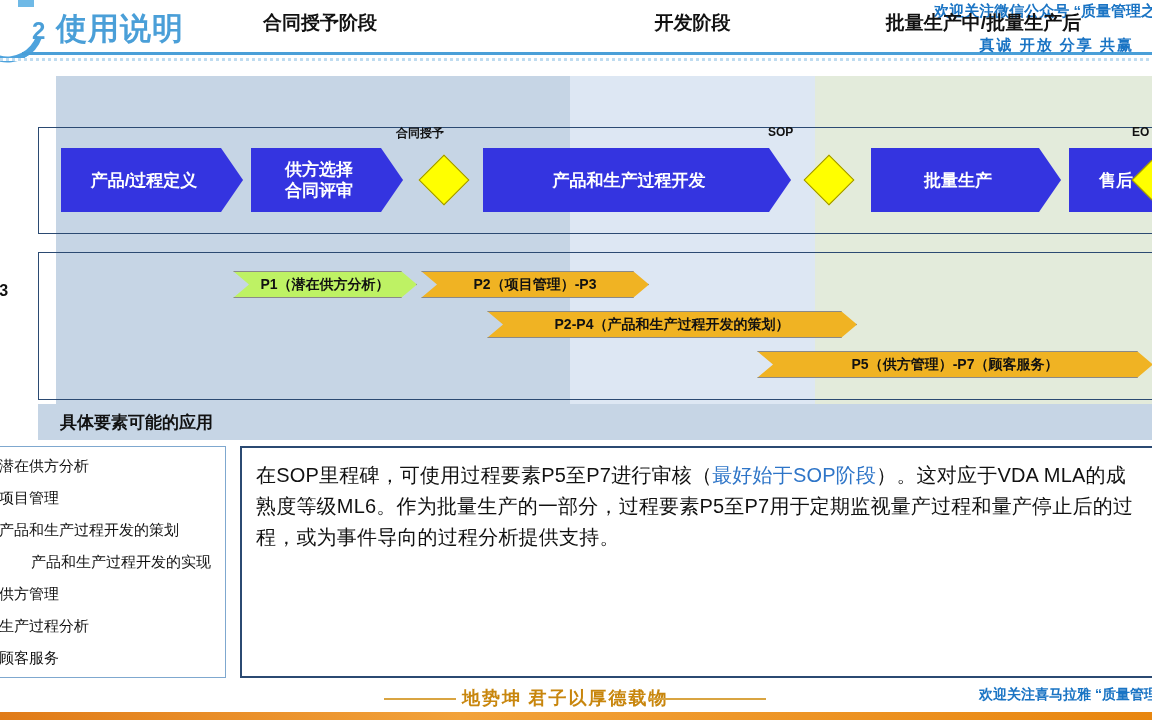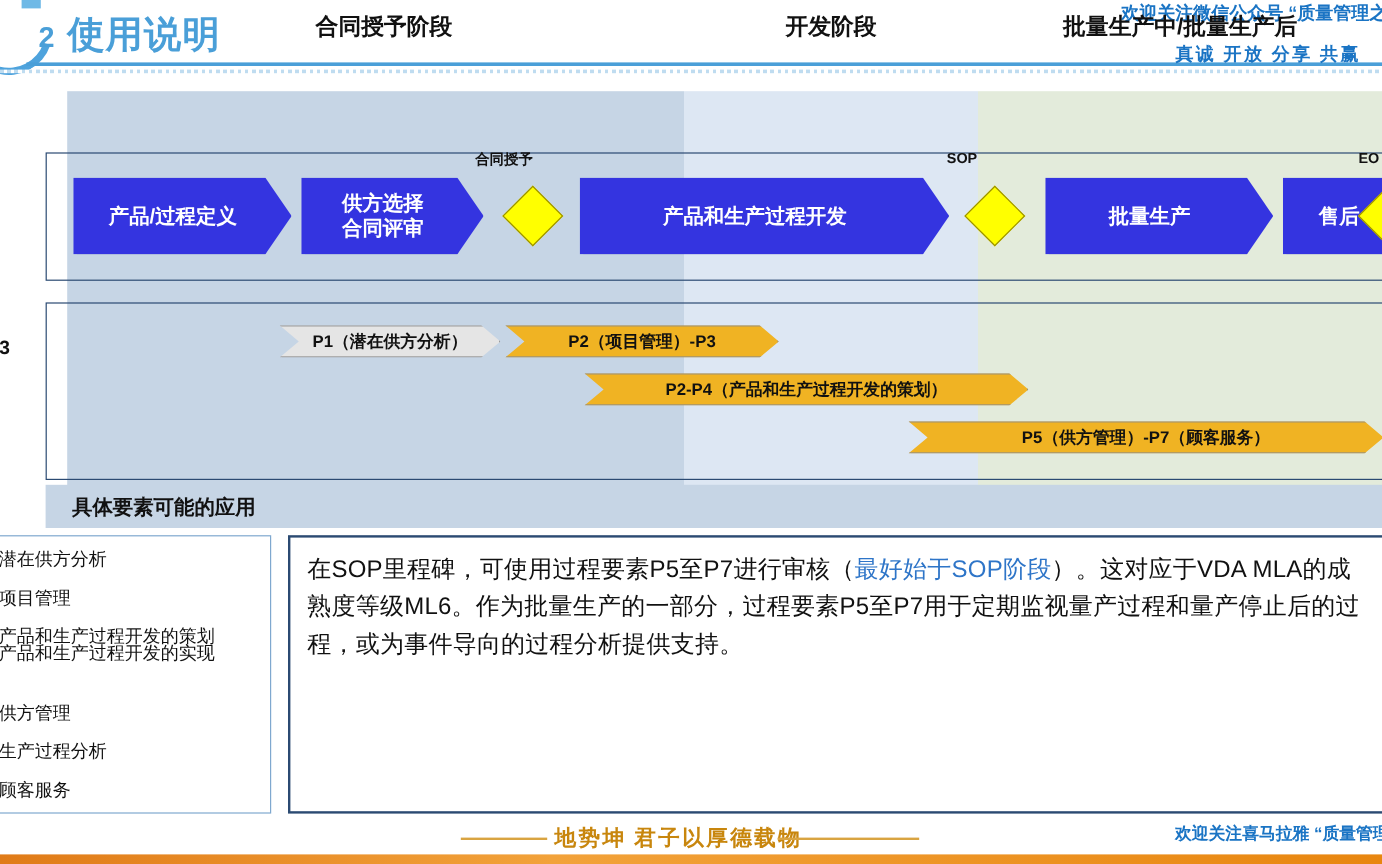--- a/index.html
+++ b/index.html
@@ -98,21 +98,21 @@
   }
   .pbar {
     position:absolute; height:27px;
     display:flex; align-items:center; justify-content:center;
     font-size:14px; font-weight:bold; color:#111; white-space:nowrap;
     border:1px solid #8a8a8a;
     clip-path: polygon(0 0, calc(100% - 16px) 0, 100% 50%, calc(100% - 16px) 100%, 0 100%, 16px 50%);
     box-shadow: 2px 2px 0 rgba(120,120,120,.3);
   }
   .pbar span { padding-left:10px; padding-right:10px; }
-  .pbar.yellow { background:#e5e5e5; }
+  .pbar.yellow { background:#bef264; }
   .pbar.amber  { background:#f0b323; }
 
   
   .row3 {
     position:absolute; left:38px; top:404px; width:1130px; height:36px;
     background:#c6d5e5;
   }
   .row3 .cap {
     position:absolute; left:22px; top:7px;
     font-size:17px; font-weight:bold; color:#111;
@@ -194,21 +194,21 @@
     </div>
 
     <div class="diamond" style="left:387px; top:34px;"></div>
     <div class="milestone-lbl" style="left:357px; top:-3px;">合同授予</div>
 
     <div class="chev" style="left:444px; top:20px; width:308px;">
       <span>产品和生产过程开发</span>
     </div>
 
     <div class="diamond" style="left:772px; top:34px;"></div>
-    <div class="milestone-lbl" style="left:750px; top:-3px;">SOP</div>
+    <div class="milestone-lbl" style="left:729px; top:-3px;">SOP</div>
 
     <div class="chev" style="left:832px; top:20px; width:190px;">
       <span>批量生产</span>
     </div>
 
     <div class="chev" style="left:1030px; top:20px; width:110px;">
       <span>售后</span>
     </div>
 
     <div class="diamond" style="left:1100px; top:34px;"></div>
@@ -236,21 +236,21 @@
   </div>
 
   <div class="row3">
     <div class="cap">具体要素可能的应用</div>
   </div>
 
   <div class="list-box">
     <div class="li" style="top:10px;">潜在供方分析</div>
     <div class="li" style="top:42px;">项目管理</div>
     <div class="li" style="top:74px;">产品和生产过程开发的策划</div>
-    <div class="li" style="top:88px;">产品和生产过程开发的实现</div>
+    <div class="li" style="top:106px;padding-left:32px;">产品和生产过程开发的实现</div>
     <div class="li" style="top:138px;">供方管理</div>
     <div class="li" style="top:170px;">生产过程分析</div>
     <div class="li" style="top:202px;">顾客服务</div>
   </div>
 
   <div class="text-box">
     <div class="para p1"><span>在SOP里程碑，可使用过程要素P5至P7进行审核（</span><span class="hl">最好始于SOP阶段</span><span>）。这对应于VDA  MLA的成熟度等级ML6。作为批量生产的一部分，过程要素P5至P7用于定期监视量产过程和量产停止后的过程，或为事件导向的过程分析提供支持。</span></div>
   </div>
 
   <div class="footer">

